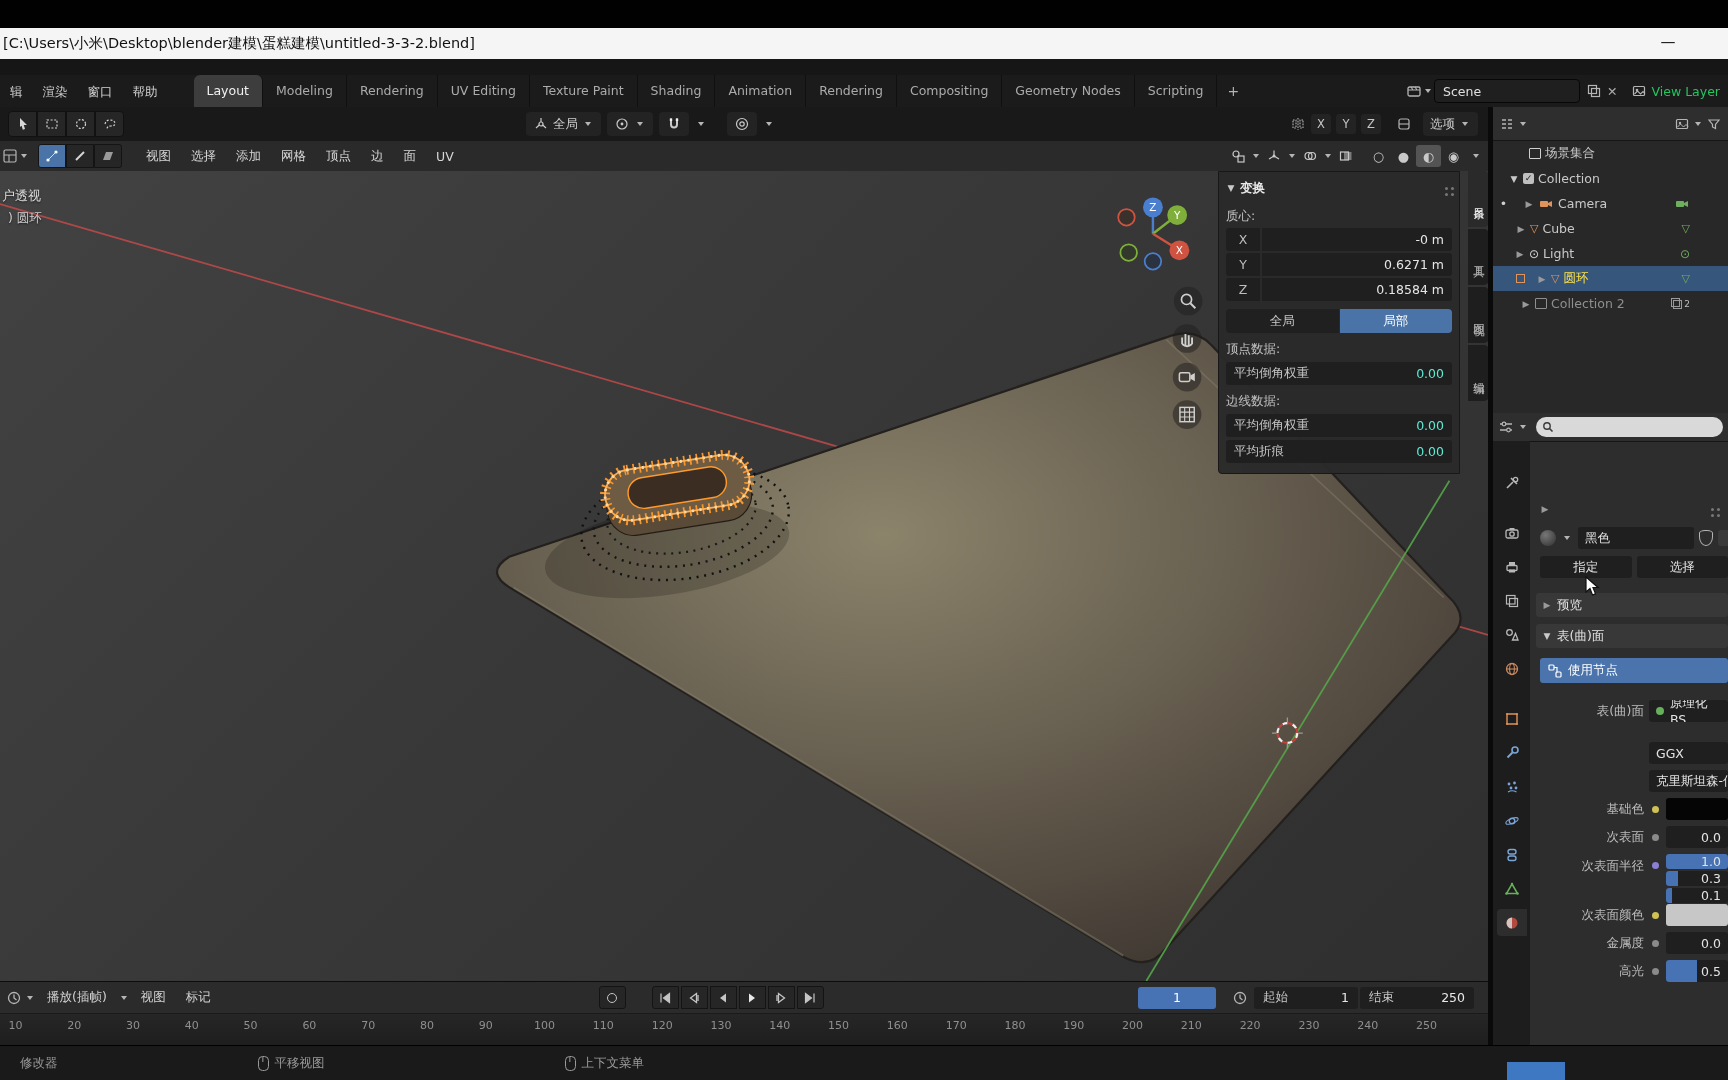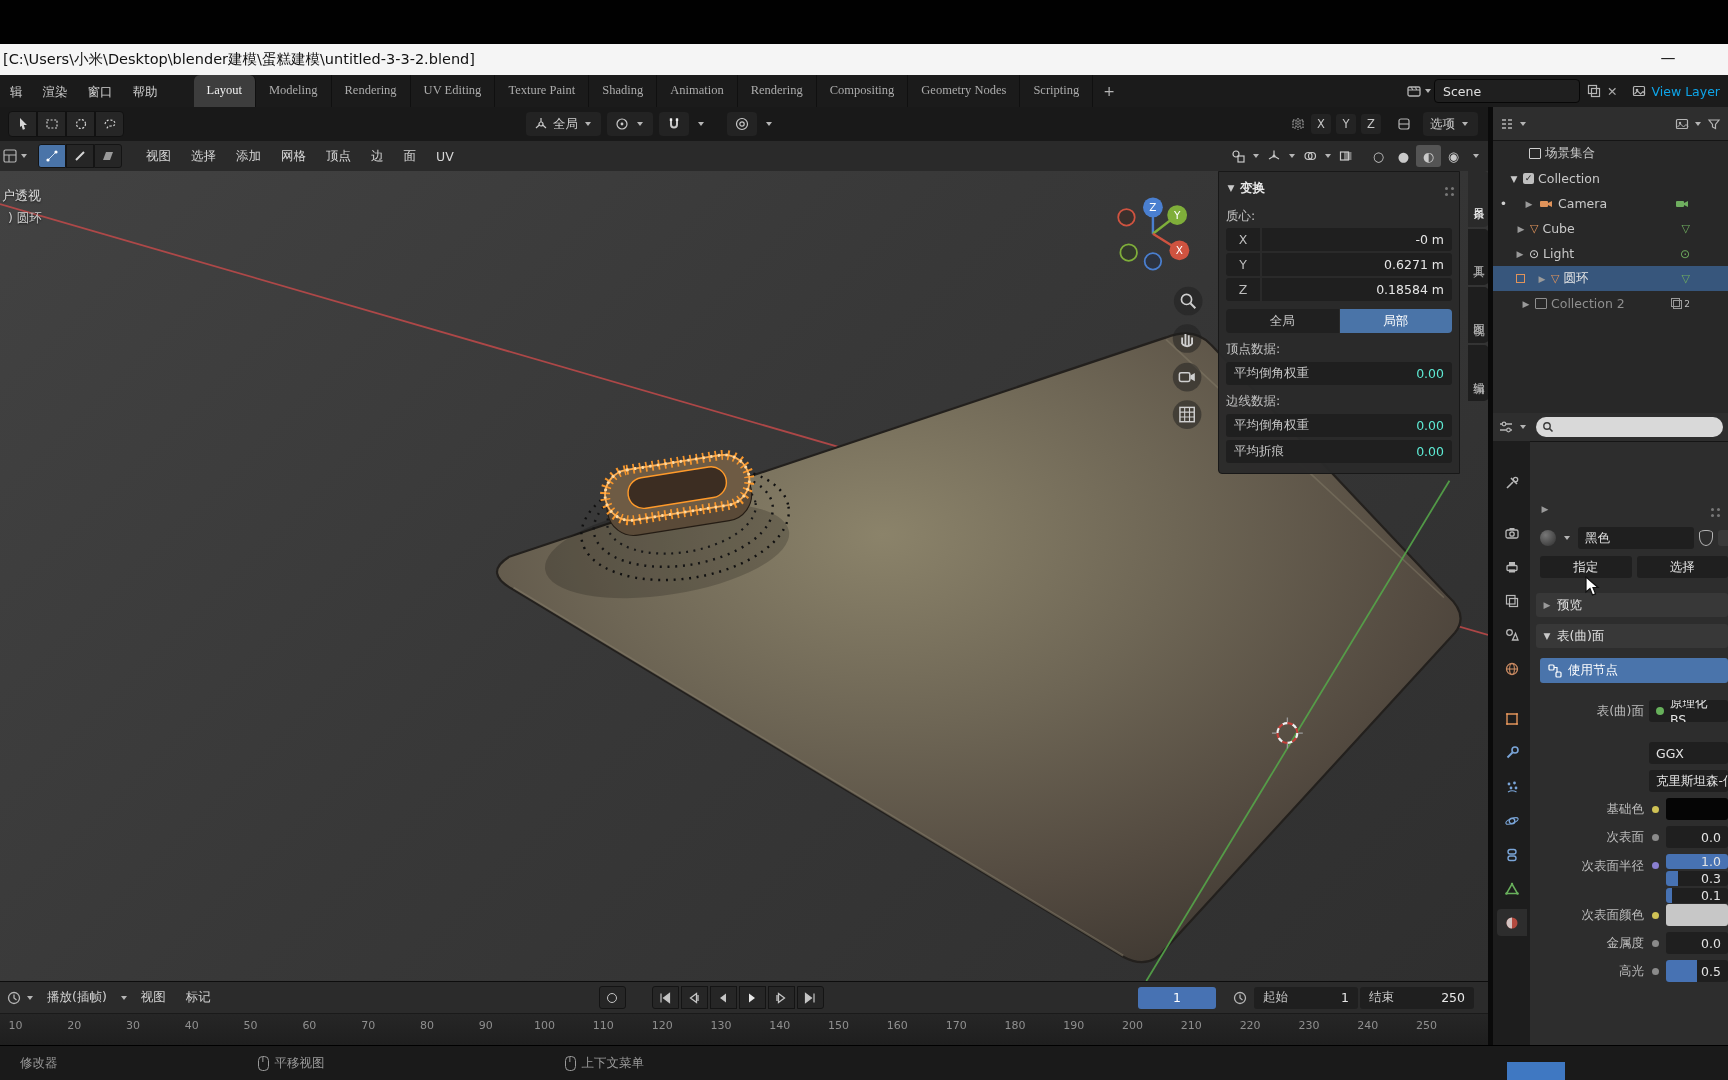--- a/index.html
+++ b/index.html
@@ -5,27 +5,27 @@
   html,body{margin:0;padding:0;background:#000;}
   #app{position:relative;width:1728px;height:1080px;background:#161616;overflow:hidden;
        font-family:"DejaVu Sans","Liberation Sans",sans-serif;font-size:12.5px;color:#cfcfcf;
        -webkit-font-smoothing:antialiased;}
   .abs{position:absolute;}
   .flex{display:flex;align-items:center;}
   .caret{width:0;height:0;border-left:3.5px solid transparent;border-right:3.5px solid transparent;border-top:4.5px solid #b5b5b5;display:inline-block;margin:0 3px;}
   .grip{width:3px;height:3px;background:#777;border-radius:50%;box-shadow:6px 0 #777,0 6px #777,6px 6px #777;display:inline-block;}
   
   .top-black{left:0;top:0;width:1728px;height:44px;background:#010101;}
-  .titlebar{left:0;top:44px;width:1728px;height:31px;background:#f5f5f5;color:#111;display:flex;align-items:center;}
+  .titlebar{left:0;top:28px;width:1728px;height:31px;background:#f5f5f5;color:#111;display:flex;align-items:center;}
   .titlebar .t{padding-left:3px;font-size:14.5px;white-space:nowrap;}
   .win-min{position:absolute;right:45px;top:0;width:30px;height:31px;text-align:center;line-height:28px;color:#222;font-size:15px;}
   
   .menubar{left:0;top:75px;width:1728px;height:32px;background:#1b1b1b;display:flex;align-items:center;border-bottom:1px solid #0e0e0e;}
   .menu-item{padding:0 10px;color:#d2d2d2;line-height:31px;}
-  .ws-tabs{display:flex;height:32px;margin-left:26px;font-family:Liberation Serif, serif;}
+  .ws-tabs{display:flex;height:32px;margin-left:26px;}
   .ws-tab{padding:0 13px;line-height:31px;color:#ababab;border-right:1px solid #101010;white-space:nowrap;}
   .ws-tab.active{background:#3d3d3d;color:#f0f0f0;border-radius:6px 6px 0 0;}
   .ws-add{padding:0 10px;color:#b5b5b5;font-size:14px;}
   .mb-field{background:#1f1f1f;border:1px solid #070707;border-radius:4px;height:22px;display:flex;align-items:center;padding:0 8px;color:#e0e0e0;}
   .mb-x{color:#aaa;padding:0 5px;}
   
   .toolheader{left:0;top:107px;width:1488px;height:34px;background:#191919;display:flex;align-items:center;border-bottom:1px solid #0d0d0d;}
   .tl-btn{width:27px;height:24px;background:#262626;border:1px solid #111;display:flex;align-items:center;justify-content:center;}
   .tl-btn:first-child{border-radius:4px 0 0 4px;}
   .tl-btn.last{border-radius:0 4px 4px 0;}
@@ -57,21 +57,21 @@
   .np-slider .v{margin-left:auto;color:#5eead4;}
   .np-tabs{position:absolute;left:1468px;top:0;width:21px;display:flex;flex-direction:column;gap:2px;}
   .np-tab{height:56px;background:rgba(25,25,25,.8);border-radius:0 5px 5px 0;display:flex;align-items:center;justify-content:center;color:#b5b5b5;font-size:11.5px;}
   .np-tab.active{background:rgba(42,42,42,.96);color:#f0f0f0;}
   .vtext{writing-mode:vertical-rl;}
   
   .rdivider{left:1488px;top:107px;width:5px;height:938px;background:#0a0a0a;}
   .outliner{left:1493px;top:107px;width:235px;height:306px;background:#282828;}
   .ol-header{height:33px;background:#2e2e2e;border-bottom:1px solid #151515;display:flex;align-items:center;padding:0 6px;gap:2px;}
   .ol-row{height:25px;display:flex;align-items:center;padding-left:23px;gap:4px;color:#c9c9c9;position:relative;}
-  .ol-row.selected{background:#37567c;color:#e5e5e5;}
+  .ol-row.selected{background:#37567c;color:#fde047;}
   .tri-r{color:#9a9a9a;font-size:9px;width:10px;text-align:center;}
   .tri-r::after{content:"▶";}
   .tri-d{color:#c9c9c9;font-size:9px;width:10px;text-align:center;}
   .tri-d::after{content:"▼";}
   .ol-check{width:11px;height:11px;background:#bfbfbf;border-radius:2px;color:#1b1b1b;font-size:9px;line-height:11px;text-align:center;}
   .ol-check::after{content:"✓";}
   .mesh-ic{color:#e0935a;font-size:11px;}
   .mesh-ic::after{content:"▽";}
   .mesh-ic.green{color:#6fae5f;}
   .light-ic{color:#d8d8d8;font-size:12px;}
@@ -182,21 +182,21 @@
           </svg>
       </span>
       <span class="mb-x">✕</span>
       <span class="icon16" style="margin-left:8px">
         <svg viewBox="0 0 16 16">
             <rect x="2.5" y="3.5" width="11" height="9" rx="1" fill="none" stroke="#b5b5b5" stroke-width="1.2"></rect>
             <circle cx="6" cy="7" r="1.3" fill="#b5b5b5"></circle>
             <path d="M3.5 11 l3-3 3 3 2.5-2.5 2 2" stroke="#b5b5b5" stroke-width="1.1" fill="none"></path>
           </svg>
       </span>
-      <span style="margin:0 8px 0 5px;color:#0ea5e9">View Layer</span>
+      <span style="margin:0 8px 0 5px;color:#22c55e">View Layer</span>
     </div>
   </div>
 
   <div class="abs toolheader">
     <div class="flex" style="margin-left:8px">
       <span class="tl-btn">
           <svg class="icon16" viewBox="0 0 16 16">
             <path d="M5 2 L12 9 H8.8 L10 13 L7.8 13.7 L6.6 9.8 L5 11 Z" fill="#d6d6d6"></path>
           </svg>
         </span>

